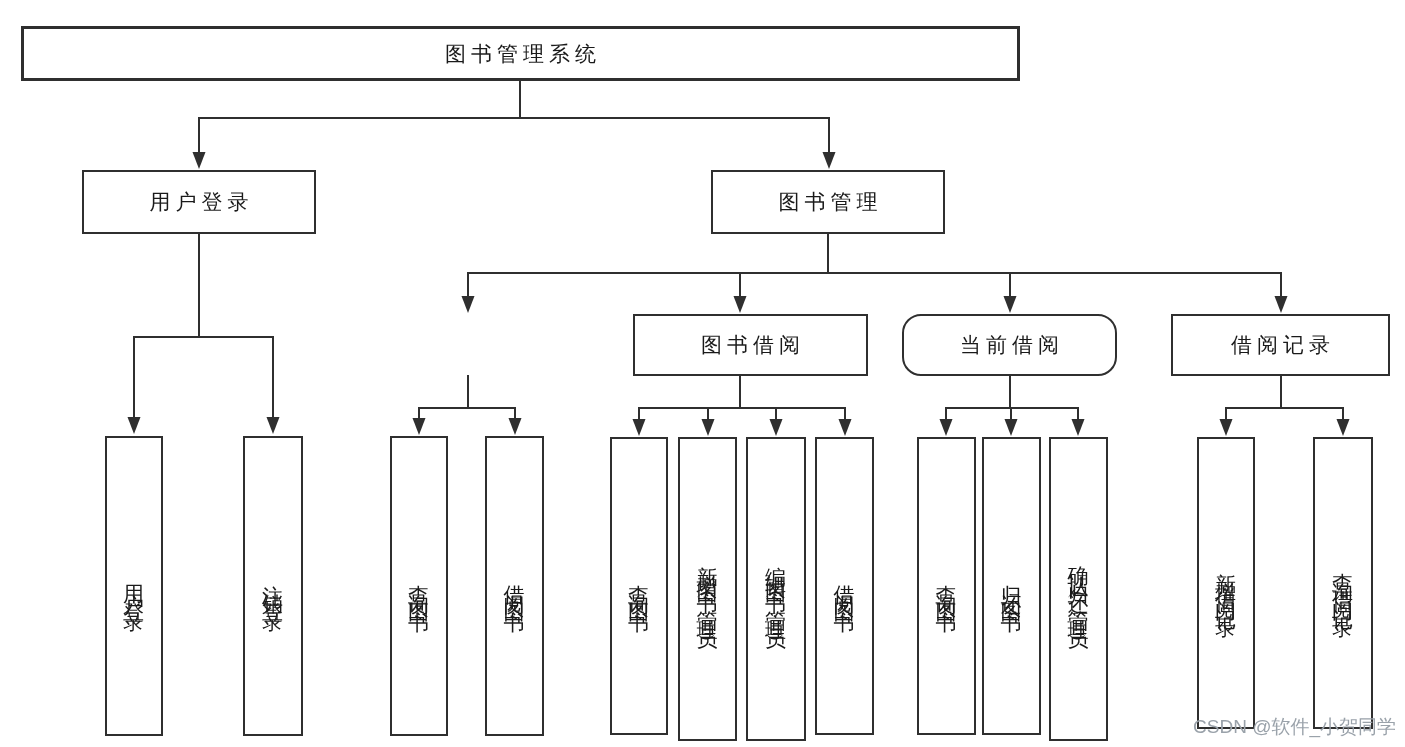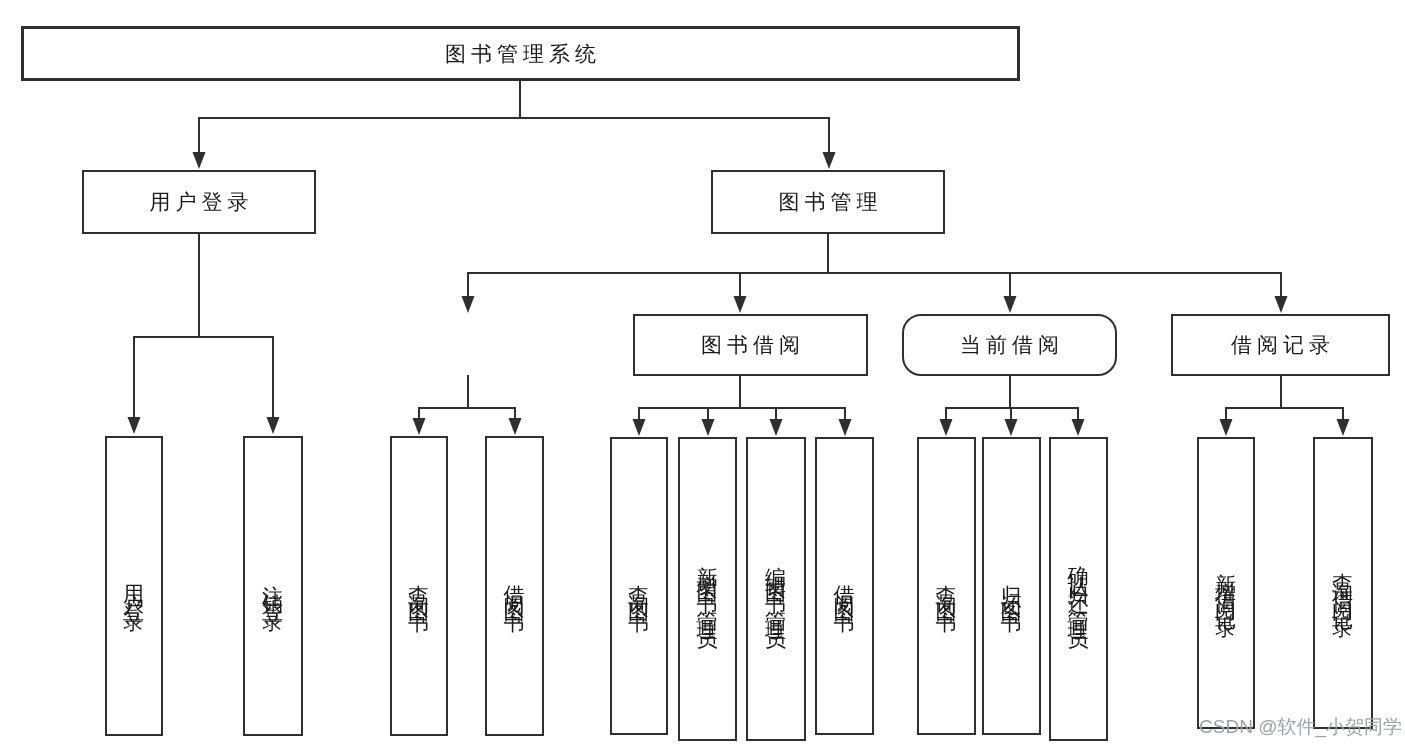--- a/index.html
+++ b/index.html
@@ -45,21 +45,21 @@
   .node.v-node span {
     writing-mode: vertical-rl;
     text-orientation: mixed;
     font-size: 21px;
     letter-spacing: 9px;
     line-height: 1;
     white-space: nowrap;
   }
   .watermark {
     position: absolute;
-    right: 3px;
+    right: 9px;
     top: 714px;
     z-index: 5;
     font-size: 19px;
     color: #9aa2aa;
     white-space: nowrap;
   }
 </style>
 </head>
 <body>
 

